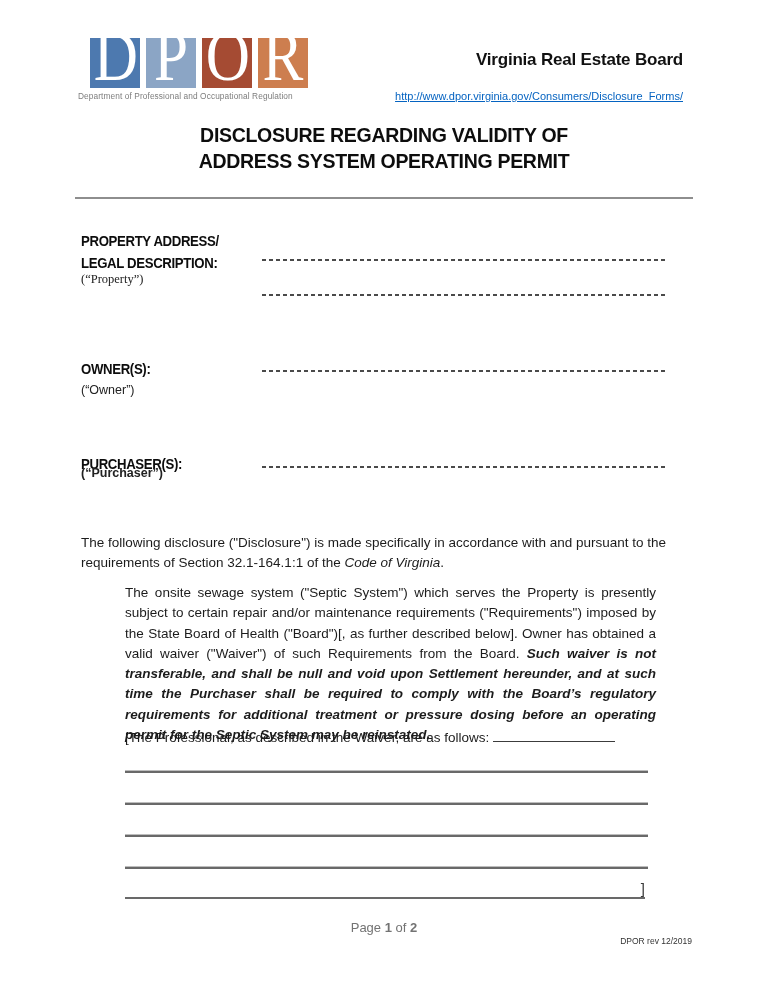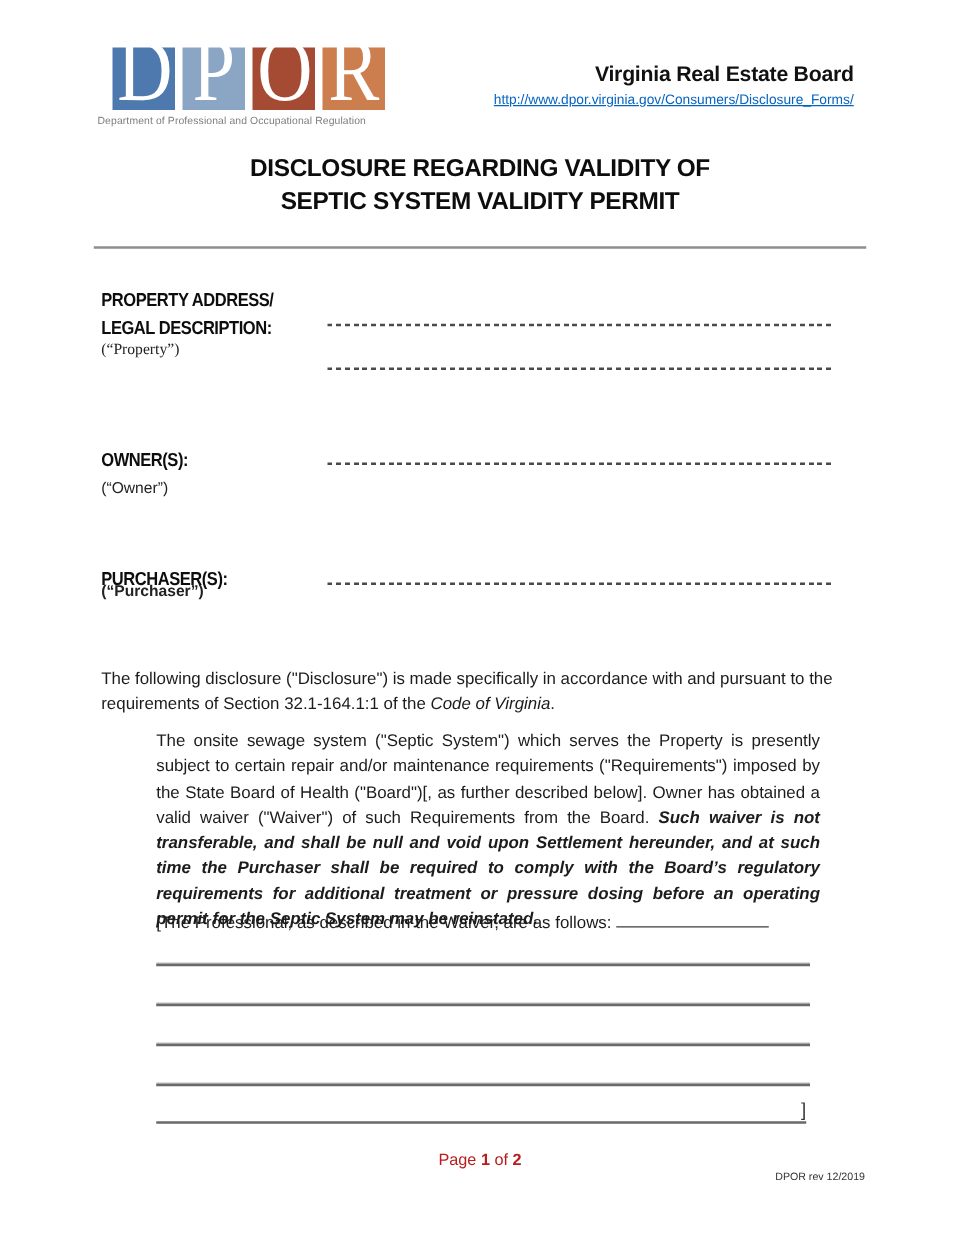--- a/index.html
+++ b/index.html
@@ -14,21 +14,21 @@
     position:absolute; left:0; right:0; top:-18px; text-align:center;
     font-family:"Liberation Serif", serif; font-size:72px; line-height:1;
     color:#ffffff; transform:scaleX(0.85); transform-origin:50% 0;
   }
   .logo-tagline {
     position:absolute; left:78px; top:91px; width:240px;
     font-size:8.3px; color:#7d7d7d; letter-spacing:0.1px;
   }
   .header-right { position:absolute; right:85px; top:50px; text-align:right; }
   .board-name { font-size:17px; font-weight:bold; letter-spacing:-0.2px; color:#111; }
-  .dpor-link { display:inline-block; margin-top:4px; font-size:11px; color:#0563c1; text-decoration:underline; }
+  .dpor-link { display:inline-block; margin-top:20px; font-size:11px; color:#0563c1; text-decoration:underline; }
 
   
   .title-block {
     position:absolute; left:75px; top:122px; width:618px; text-align:center;
     font-weight:bold; font-size:19.5px; line-height:26px; letter-spacing:-0.3px;
     padding-bottom:23px; border-bottom:2px solid #8e8e8e; color:#0d0d0d;
   }
 
   
   .fld-label {
@@ -46,21 +46,21 @@
   .intro .it { font-style:italic; }
   .main-para { position:absolute; left:125px; top:583px; width:531px; font-size:13.5px; line-height:20.3px; text-align:justify; color:#1c1c1c; }
   .main-para .b { font-weight:bold;font-style:italic; }
   .req-line { position:absolute; left:125px; top:729px; width:531px; font-size:13.5px; color:#1c1c1c; }
   .req-blank { display:inline-block; width:122px; height:13px; border-bottom:1.7px solid #3c3c3c; vertical-align:baseline; }
 
   .blank { position:absolute; left:125px; width:523px; height:2px; background:#696969; box-shadow:0 -1px 0 #bdbdbd; }
   .blank-last { position:absolute; left:125px; top:879px; width:520px; height:20px; border-bottom:2px solid #696969; text-align:right; font-size:15px; color:#3a3a3a; line-height:20px; }
 
   
-  .page-num { position:absolute; left:0; top:920px; width:768px; text-align:center; font-size:13px; color:#b91c1c; }
+  .page-num { position:absolute; left:0; top:920px; width:768px; text-align:center; font-size:13px; color:#737373; }
   .page-num .b { font-weight:bold; }
   .rev { position:absolute; right:76px; top:936px; font-size:8.5px; color:#333; }
 </style>
 </head>
 <body>
 
 <div class="page">
 
   <div class="logo">
     <div class="logo-sq" style="background: rgb(77, 121, 175);">
@@ -78,21 +78,21 @@
   </div>
   <div class="logo-tagline">Department of Professional and Occupational Regulation</div>
 
   <div class="header-right">
     <div class="board-name">Virginia Real Estate Board</div>
     <a class="dpor-link" href="#">http://www.dpor.virginia.gov/Consumers/Disclosure_Forms/</a>
   </div>
 
   <div class="title-block">
     <div>DISCLOSURE REGARDING VALIDITY OF</div>
-    <div>SEPTIC SYSTEM VALIDITY PERMIT</div>
+    <div>ADDRESS SYSTEM OPERATING PERMIT</div>
   </div>
 
   <div class="fld-label" style="top:230px;">
     <div>PROPERTY ADDRESS/</div>
     <div>LEGAL DESCRIPTION:</div>
   </div>
   <div class="fld-sub" style="top:272px;font-family:Liberation Serif, serif;">(“Property”)</div>
   <div class="dash-line" style="top:259px;"></div>
   <div class="dash-line" style="top:294px;"></div>
 

